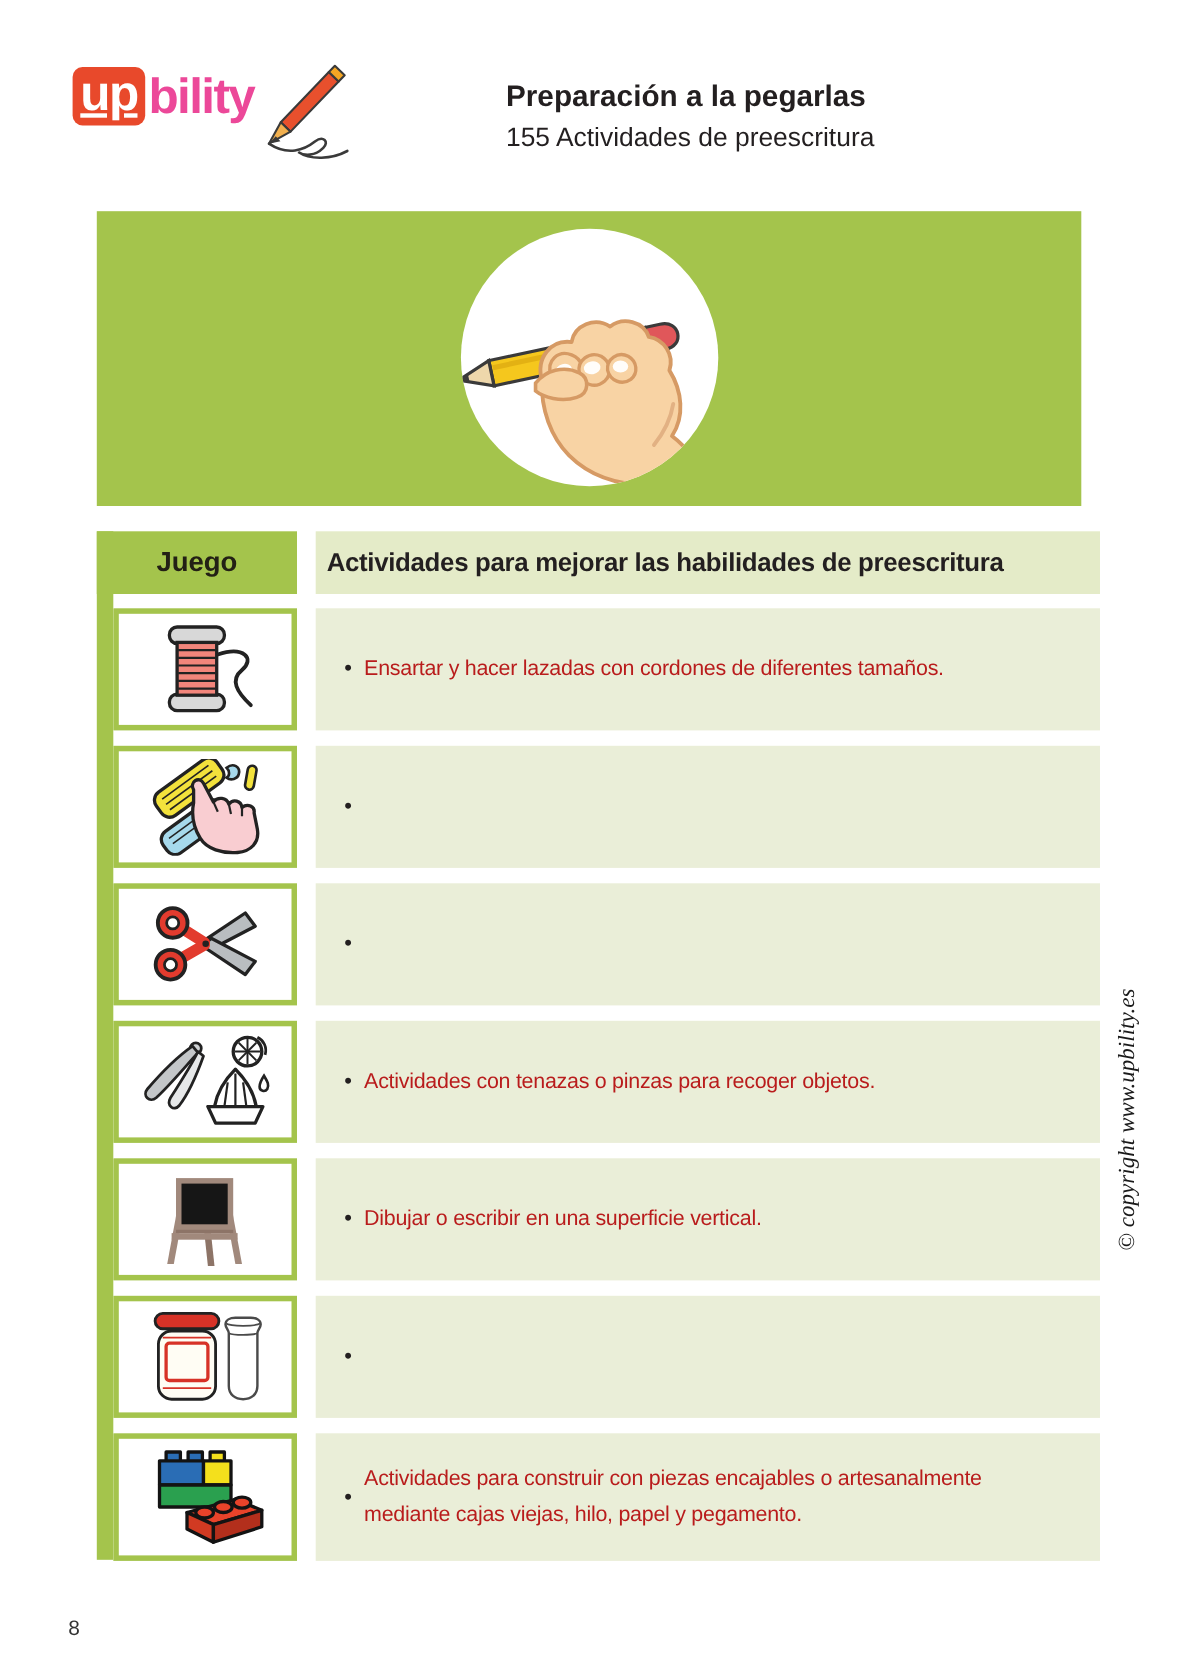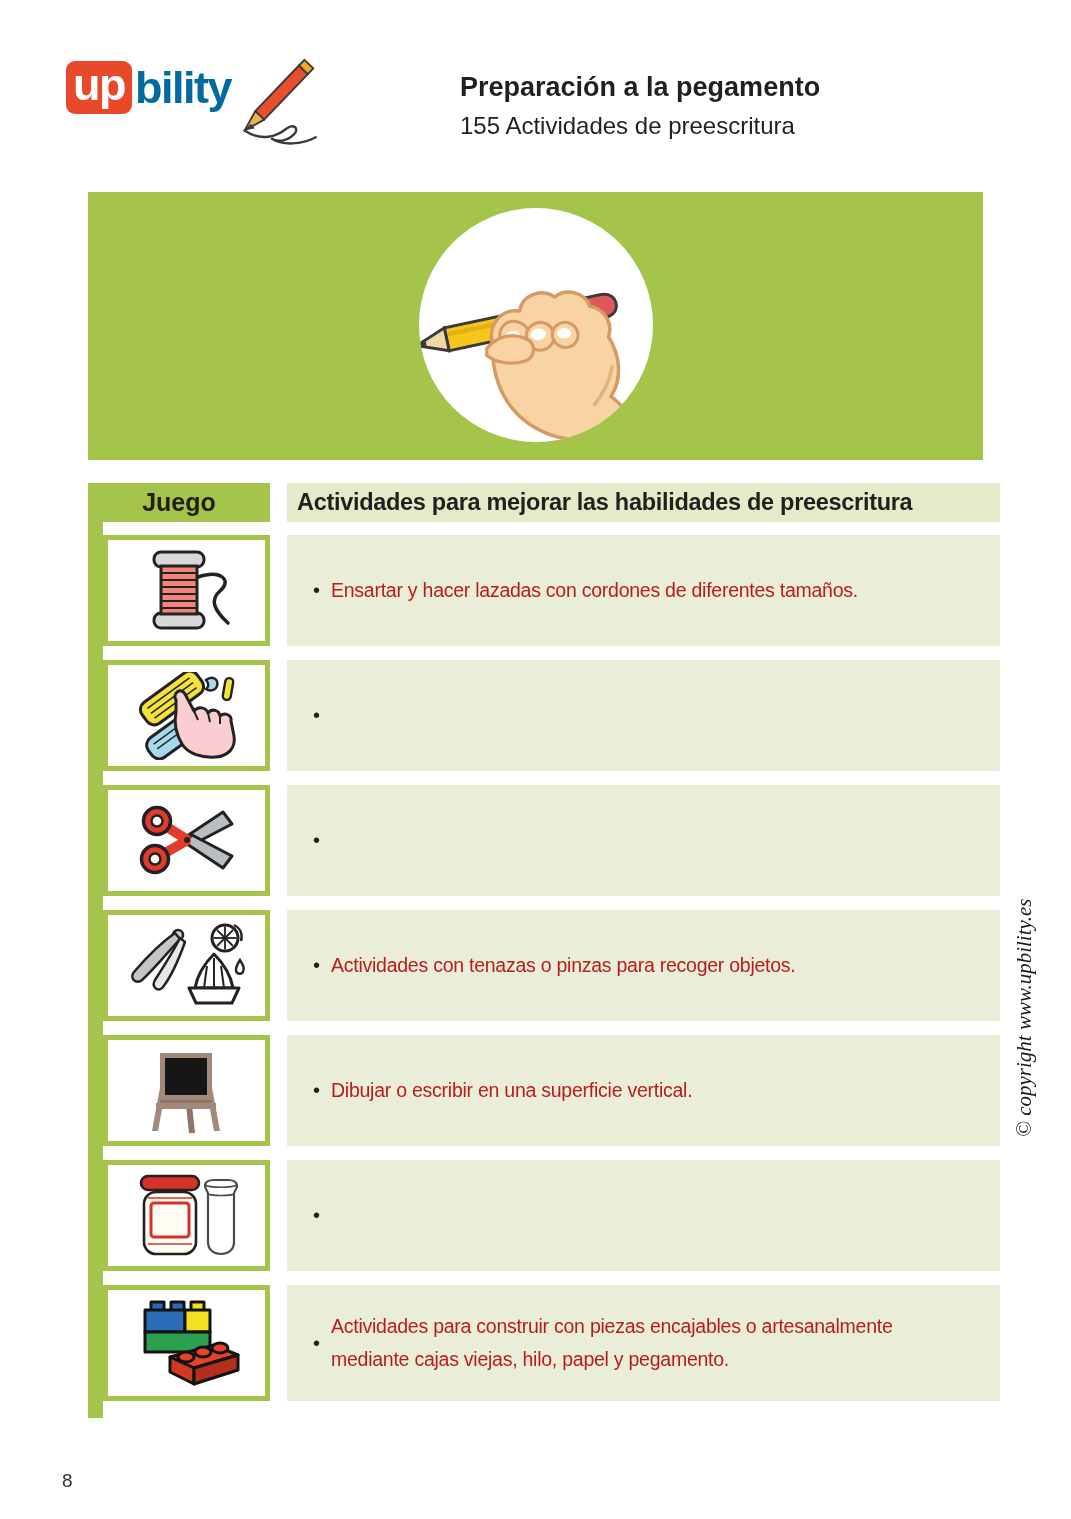--- a/index.html
+++ b/index.html
@@ -7,39 +7,39 @@
   body {
     width:1071px; height:1519px; position:relative;
     font-family:"Liberation Sans", sans-serif; color:#231f20;
     overflow:hidden;
   }
   .page { position:absolute; inset:0; background:#fff; }
 
   
   .logo { position:absolute; left:66px; top:60px; display:flex; align-items:flex-start; }
   .logo-text { display:flex; align-items:center; font-weight:bold; font-size:45px; letter-spacing:-1.5px; }
-  .logo-up { background:#e8492b; color:#fff; border-radius:9px; padding:1px 7px 7px 7px; line-height:1.0; }
-  .logo-bility { color:#0369a1; margin-left:3px; padding-top:2px;text-align:center; }
+  .logo-up { background:#e8492b; color:#fff; border-radius:9px; padding:1px 7px 7px 7px; line-height:1.0;text-decoration:underline; }
+  .logo-bility { color:#ec4899; margin-left:3px; padding-top:2px;text-align:center; }
   .logo-pencil { margin-left:4px; margin-top:-4px; }
 
   .titles { position:absolute; left:460px; top:72px; }
   .doc-title { font-size:27px; font-weight:bold; color:#231f20; }
   .doc-subtitle { font-size:24px; margin-top:9px; color:#231f20; }
 
   
   .banner { position:absolute; left:88px; top:192px; width:895px; height:268px; background:#a4c44c; }
   .banner-circle {
     position:absolute; left:50%; top:16px; transform:translateX(-50%);
     width:234px; height:234px; border-radius:50%; background:#fff; overflow:hidden;
   }
 
   
   .green-strip { position:absolute; left:88px; top:483px; width:15px; height:935px; background:#a4c44c; }
   .acts-table { position:absolute; left:88px; top:483px; width:912px; }
-  .thead { display:flex; height:39px; margin-bottom:13px;text-align:right; }
+  .thead { display:flex; height:57px; margin-bottom:13px;text-align:right; }
   .th-left {
     width:182px; margin-right:17px; background:#a4c44c;
     display:flex; align-items:center; justify-content:center;
     font-weight:bold; font-size:25px; color:#232015;
   }
   .th-right {
     flex:1; background:#e4ebc8; display:flex; align-items:center;
     padding:0 10px 0 10px; font-weight:bold; font-size:23.5px; letter-spacing:-0.3px;
   }
   .trow { display:flex; height:111px; margin-bottom:14px; }
@@ -83,21 +83,21 @@
         <polygon points="67.3,9.5 76.7,18.5 30.7,66.5 21.3,57.5" fill="#e8502d" stroke="#3a3a3a" stroke-width="2" stroke-linejoin="round"></polygon>
         <polygon points="67.3,9.5 76.7,18.5 82.5,12.5 73.1,3.5" fill="#f5a623" stroke="#3a3a3a" stroke-width="2" stroke-linejoin="round"></polygon>
         <polygon points="21.3,57.5 30.7,66.5 10,78" fill="#f2b04e" stroke="#3a3a3a" stroke-width="2" stroke-linejoin="round"></polygon>
         <polygon points="10,78 16.5,70.9 21,75.6" fill="#3a3a3a"></polygon>
         <path d="M10,78 C28,90 44,84 54,76 C62,70 68,76 62,82 C54,90 44,90 38,86 C50,94 70,93 85,85" fill="none" stroke="#3a3a3a" stroke-width="2.5" stroke-linecap="round"></path>
       </svg>
     </span>
   </div>
 
   <div class="titles">
-    <div class="doc-title">Preparación a la pegamento</div>
+    <div class="doc-title">Preparación a la pegarlas</div>
     <div class="doc-subtitle">155 Actividades de preescritura</div>
   </div>
 
   <div class="banner">
     <div class="banner-circle">
       <svg width="234" height="234" viewBox="0 0 200 200">
 
         <g transform="rotate(-12 100 96)">
           <rect x="22" y="86" width="124" height="20" fill="#f5c71d" stroke="#3a3a3a" stroke-width="2.5"></rect>
           <line x1="24" y1="92" x2="144" y2="92" stroke="#e3b113" stroke-width="4"></line>

